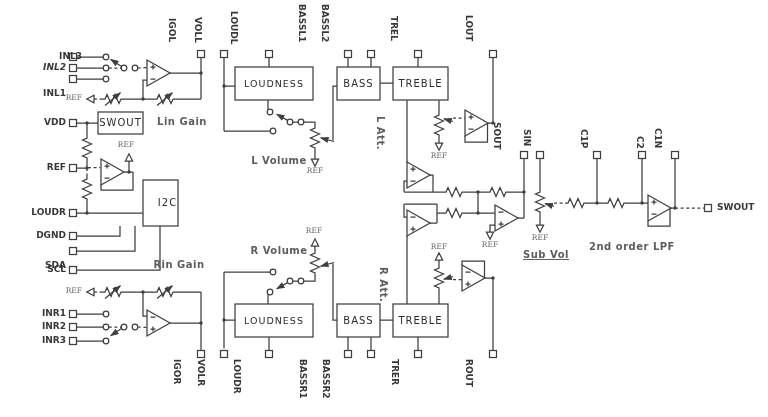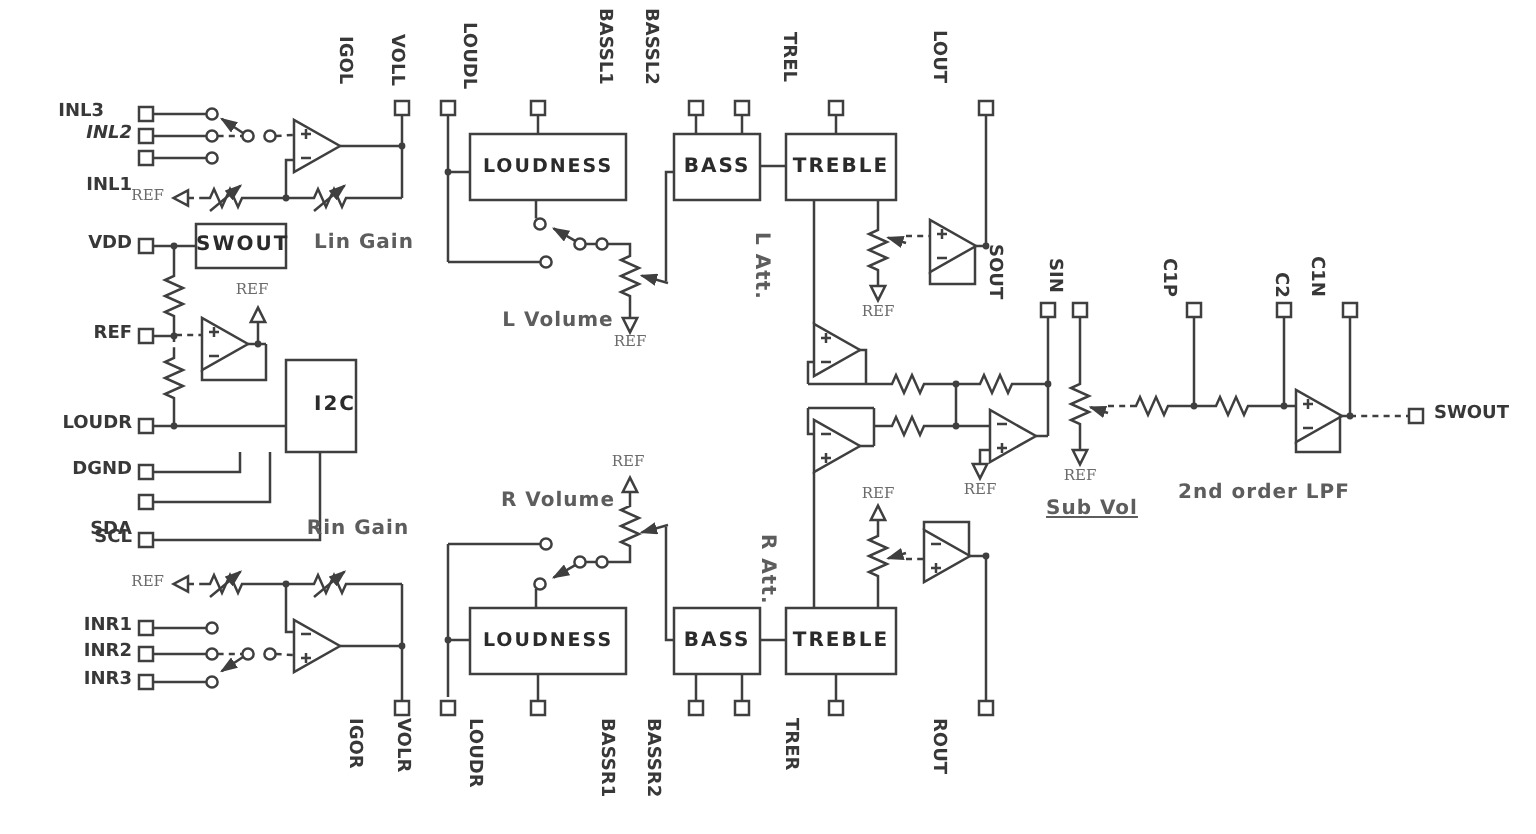--- a/index.html
+++ b/index.html
@@ -5,21 +5,21 @@
   html,body{margin:0;padding:0;background:#fff;}
   #stage{position:relative;width:768px;height:417px;background:#fff;overflow:hidden;
          font-family:"DejaVu Sans","Liberation Sans",sans-serif;}
   svg{position:absolute;left:0;top:0;}
   .s{stroke:#3f3f3f;stroke-width:1.25;fill:none;}
   .lbl{position:absolute;font-size:9px;font-weight:bold;color:#383838;line-height:11px;white-space:nowrap;}
   .pl{width:42px;text-align:right;}
   .vl{transform-origin:0 0;transform:rotate(90deg);}
   .ann{position:absolute;font-size:10px;font-weight:bold;color:#5d5d5d;text-align:center;line-height:13px;letter-spacing:.5px;white-space:nowrap;}
   .ref{position:absolute;font-size:7.5px;font-family:"DejaVu Serif","Liberation Serif",serif;color:#6a6a6a;width:24px;text-align:center;line-height:10px;}
-  .boxlbl{position:absolute;font-size:10px;font-weight:bold;color:#2b2b2b;text-align:center;letter-spacing:1px;white-space:nowrap;}
+  .boxlbl{position:absolute;font-size:10px;font-weight:normal;color:#2b2b2b;text-align:center;letter-spacing:1px;white-space:nowrap;}
 </style>
 </head>
 <body>
 
 <div id="stage">
 
 <svg width="768" height="417" viewBox="0 0 768 417">
   <defs>
     <marker id="ah" markerWidth="7" markerHeight="5" refX="6.2" refY="2.5" orient="auto">
       <path d="M0,0L7,2.5L0,5Z" fill="#3f3f3f"></path>
@@ -204,21 +204,21 @@
 
 <div class="boxlbl" style="left:98px;top:112px;width:45px;line-height:22px;">SWOUT</div>
 <div class="boxlbl" style="left:143px;top:180px;width:49px;line-height:46px;">I2C</div>
 <div class="boxlbl" style="left:235px;top:67px;width:78px;line-height:33px;font-size:9.5px;">LOUDNESS</div>
 <div class="boxlbl" style="left:337px;top:67px;width:43px;line-height:33px;">BASS</div>
 <div class="boxlbl" style="left:393px;top:67px;width:55px;line-height:33px;">TREBLE</div>
 <div class="boxlbl" style="left:235px;top:304px;width:78px;line-height:33px;font-size:9.5px;">LOUDNESS</div>
 <div class="boxlbl" style="left:337px;top:304px;width:43px;line-height:33px;">BASS</div>
 <div class="boxlbl" style="left:393px;top:304px;width:55px;line-height:33px;">TREBLE</div>
 
-<div class="lbl pl" style="left:10px;top:51px;">INL3</div>
+<div class="lbl pl" style="left:40px;top:51px;">INL3</div>
 <div class="lbl pl" style="left:24px;top:62px;font-style:italic;">INL2</div>
 <div class="lbl pl" style="left:24px;top:88px;">INL1</div>
 <div class="lbl pl" style="left:24px;top:117px;">VDD</div>
 <div class="lbl pl" style="left:24px;top:162px;">REF</div>
 <div class="lbl pl" style="left:24px;top:207px;">LOUDR</div>
 <div class="lbl pl" style="left:24px;top:230px;">DGND</div>
 <div class="lbl pl" style="left:24px;top:260px;">SDA</div>
 <div class="lbl pl" style="left:24px;top:264px;">SCL</div>
 <div class="lbl pl" style="left:24px;top:308px;">INR1</div>
 <div class="lbl pl" style="left:24px;top:321px;">INR2</div>

